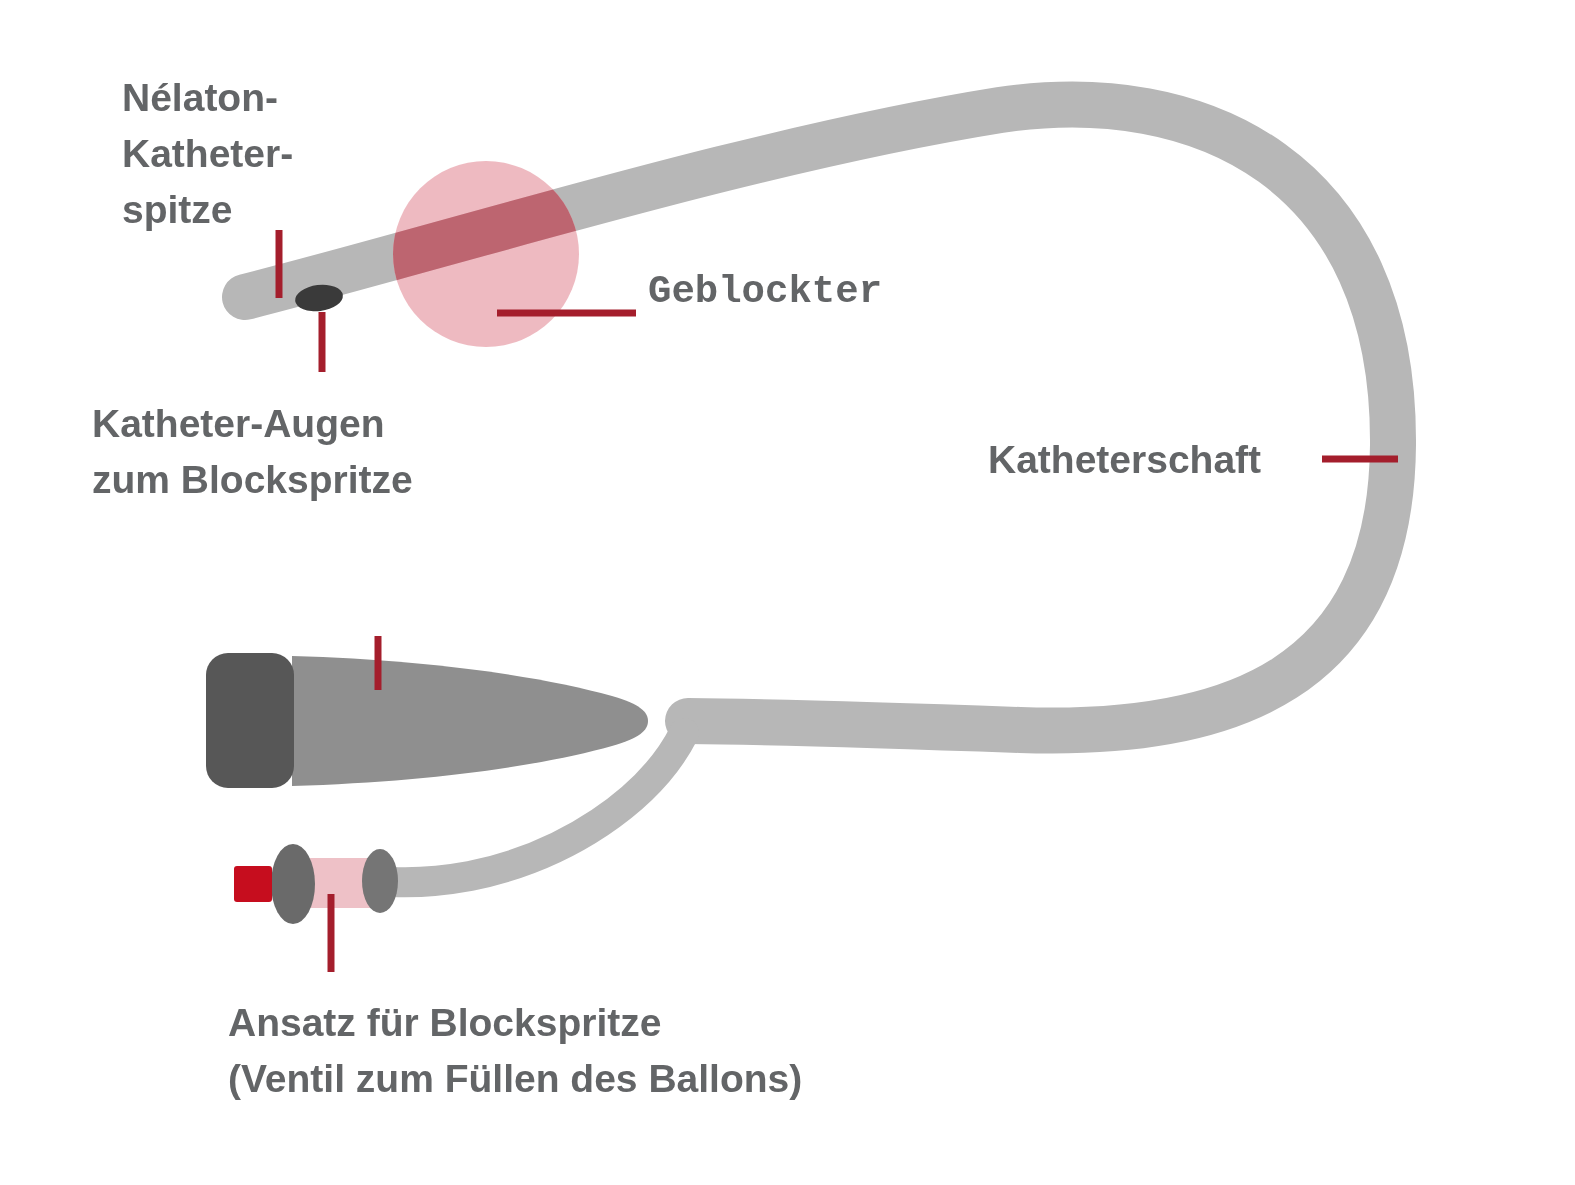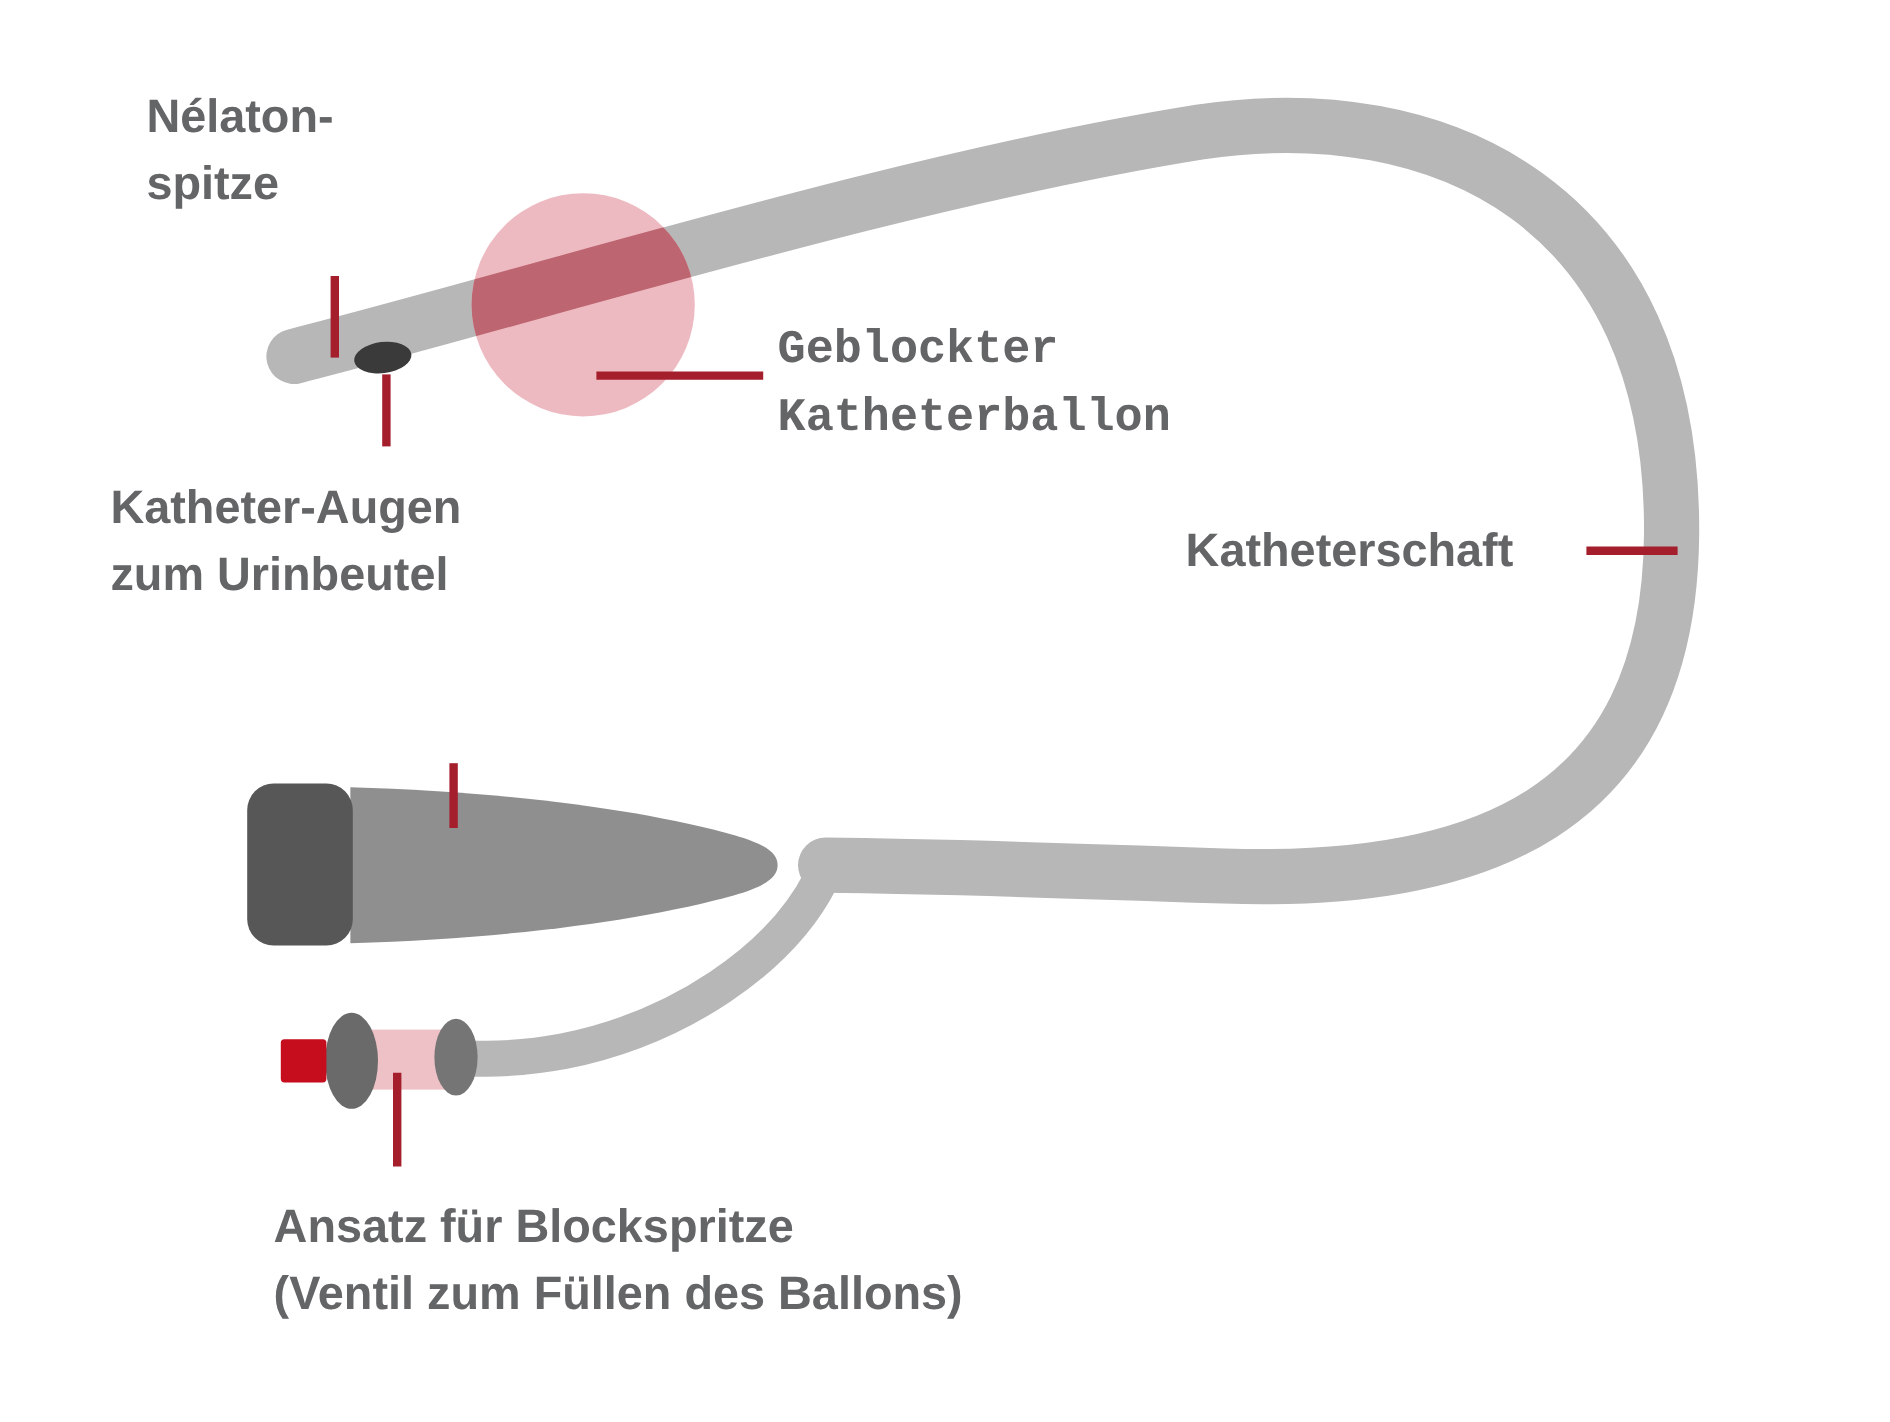--- a/index.html
+++ b/index.html
@@ -69,31 +69,31 @@
     <line x1="279" y1="230" x2="279" y2="298" stroke="#a41e2c" stroke-width="7"></line>
     <line x1="322" y1="312" x2="322" y2="372" stroke="#a41e2c" stroke-width="7"></line>
     <line x1="497" y1="313" x2="636" y2="313" stroke="#a41e2c" stroke-width="7"></line>
     <line x1="1322" y1="459" x2="1398" y2="459" stroke="#a41e2c" stroke-width="7"></line>
     <line x1="378" y1="636" x2="378" y2="690" stroke="#a41e2c" stroke-width="7"></line>
     <line x1="331" y1="894" x2="331" y2="972" stroke="#a41e2c" stroke-width="7"></line>
   </svg>
 
   <div class="label" style="left:122px; top:70px;">
     <div>Nélaton-</div>
+    <div>Katheter-</div>
     <div>spitze</div>
   </div>
 
   <div class="label" style="left:92px; top:376px;margin-top:20px;">
     <div>Katheter-Augen</div>
-    <div>zum Urinbeutel</div>
+    <div>zum Blockspritze</div>
   </div>
 
   <div class="label" style="left:648px; top:264px;font-family:Liberation Mono, monospace;">
     <div>Geblockter</div>
-    <div>Katheterballon</div>
   </div>
 
   <div class="label" style="left:988px; top:432px;text-align:center;">
     <div>Katheterschaft</div>
   </div>
 
 
   <div class="label" style="left:228px; top:995px;">
     <div>Ansatz für Blockspritze</div>
     <div>(Ventil zum Füllen des Ballons)</div>

